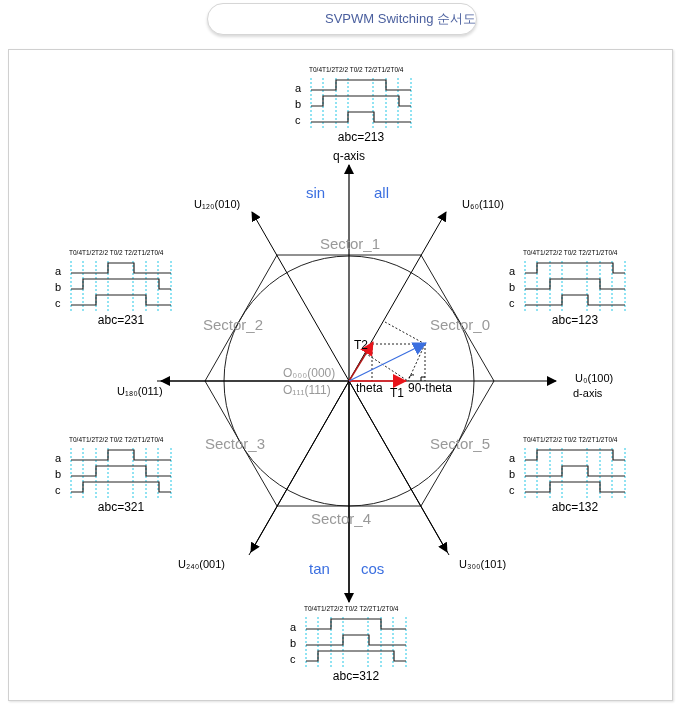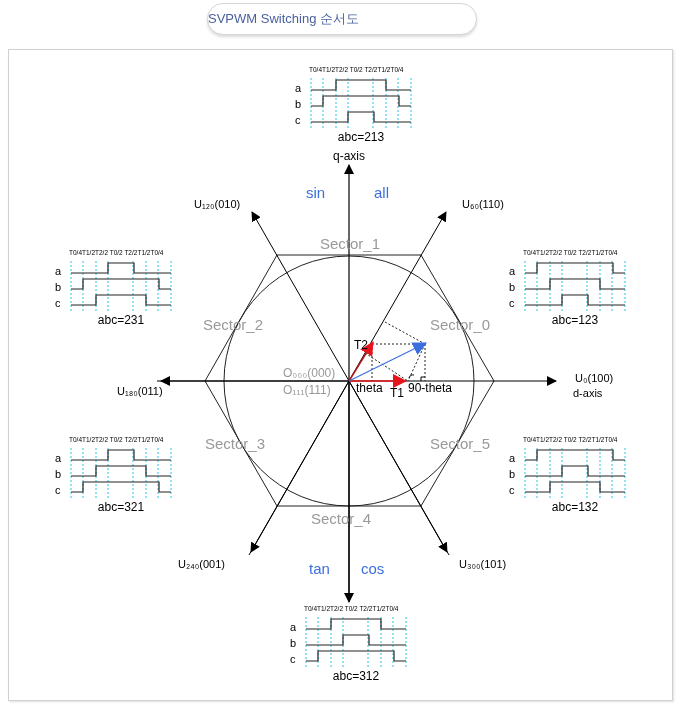--- a/index.html
+++ b/index.html
@@ -2,21 +2,21 @@
 <html><head>
 <meta charset="utf-8">
 <style>
   html, body { margin: 0; padding: 0; background: #ffffff; }
   body { width: 682px; height: 710px; position: relative; overflow: hidden;
          font-family: "Liberation Sans", sans-serif; }
   .title-pill {
     position: absolute; left: 207px; top: 3px; width: 268px; height: 30px;
     border: 1px solid #d6d6d6; border-radius: 16px; background: #fff;
     box-shadow: 0 2px 3px rgba(0,0,0,0.15);
-    display: flex; align-items: center; justify-content: flex-start;
+    display: flex; align-items: center; justify-content: flex-end;
     color: #4a5f9e; font-size: 13px;
   }
   .frame {
     position: absolute; left: 8px; top: 49px; width: 663px; height: 650px;
     border: 1px solid #d0d0d0; background: #fff;
     box-shadow: 1px 1px 2px rgba(0,0,0,0.12);
   }
   svg { position: absolute; left: 0; top: 0; }
 </style>
 </head>

